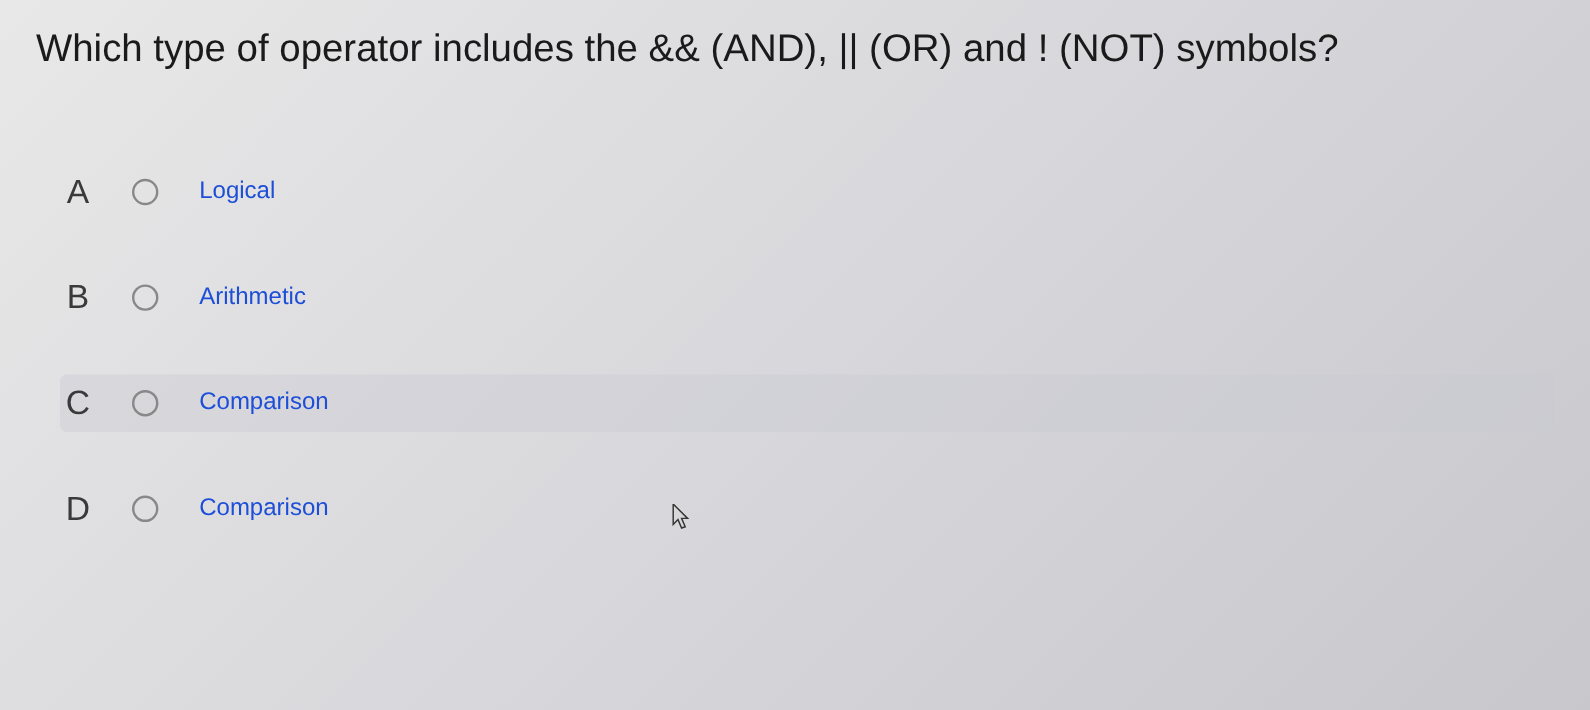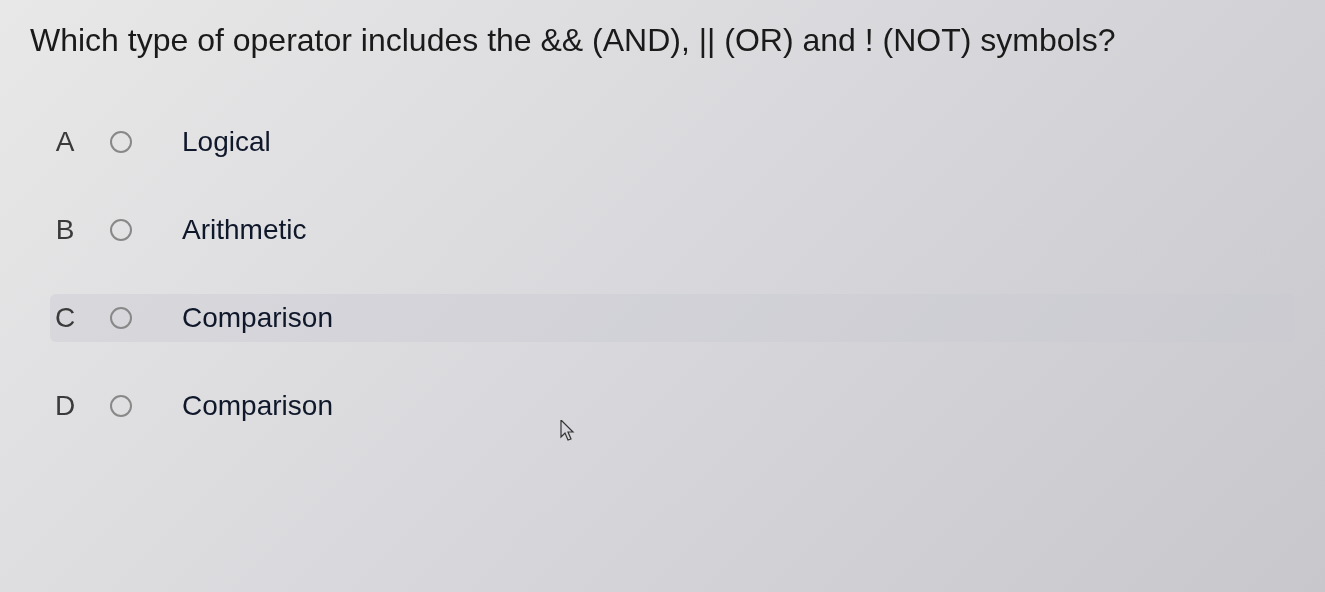--- a/index.html
+++ b/index.html
@@ -12,21 +12,21 @@
       background: linear-gradient(135deg, #e8e8e8 0%, #d8d8dc 50%, #c8c8cc 100%);
       width: 1325px;
       height: 592px;
       padding: 20px 30px;
       color: #2a2a2a;
     }
     .question {
       font-size: 32px;
       font-weight: 400;
       color: #1a1a1a;
-      margin-bottom: 56px;
+      margin-bottom: 74px;
       line-height: 1.3;
     }
     .options {
       display: flex;
       flex-direction: column;
       gap: 40px;
       padding-left: 20px;
     }
     .option-row {
       display: flex;
@@ -48,24 +48,24 @@
     }
     .radio-circle {
       width: 22px;
       height: 22px;
       border: 2px solid #888;
       border-radius: 50%;
       background: transparent;
       flex-shrink: 0;
     }
     .option-label {
-      font-size: 28px;
+      font-size: 20px;
       font-weight: 400;
-      color: #0f172a;
-      margin-left: 20px;
+      color: #1d4ed8;
+      margin-left: 4px;
     }
     .cursor-icon {
       position: absolute;
       left: 560px;
       top: 420px;
       width: 18px;
       height: 24px;
       pointer-events: none;
     }
   </style>

